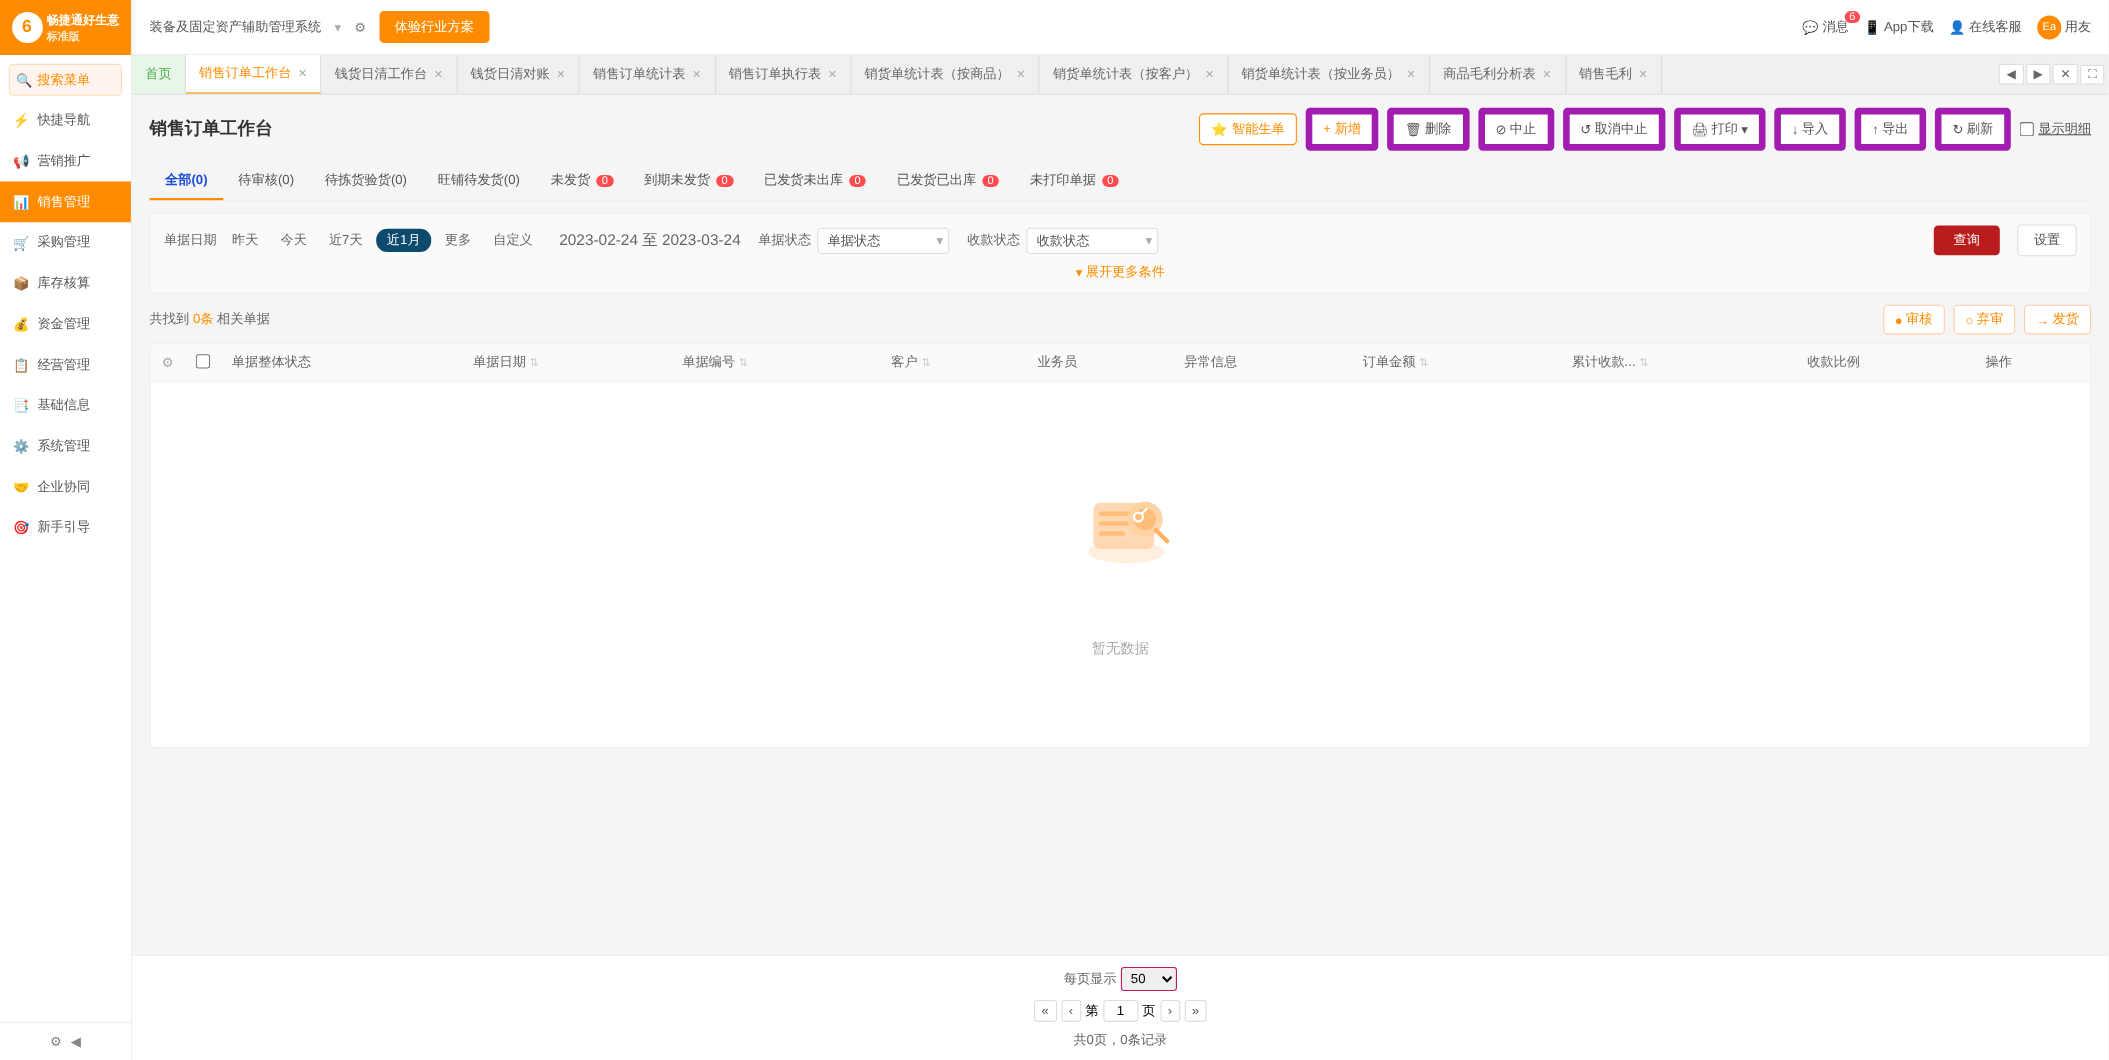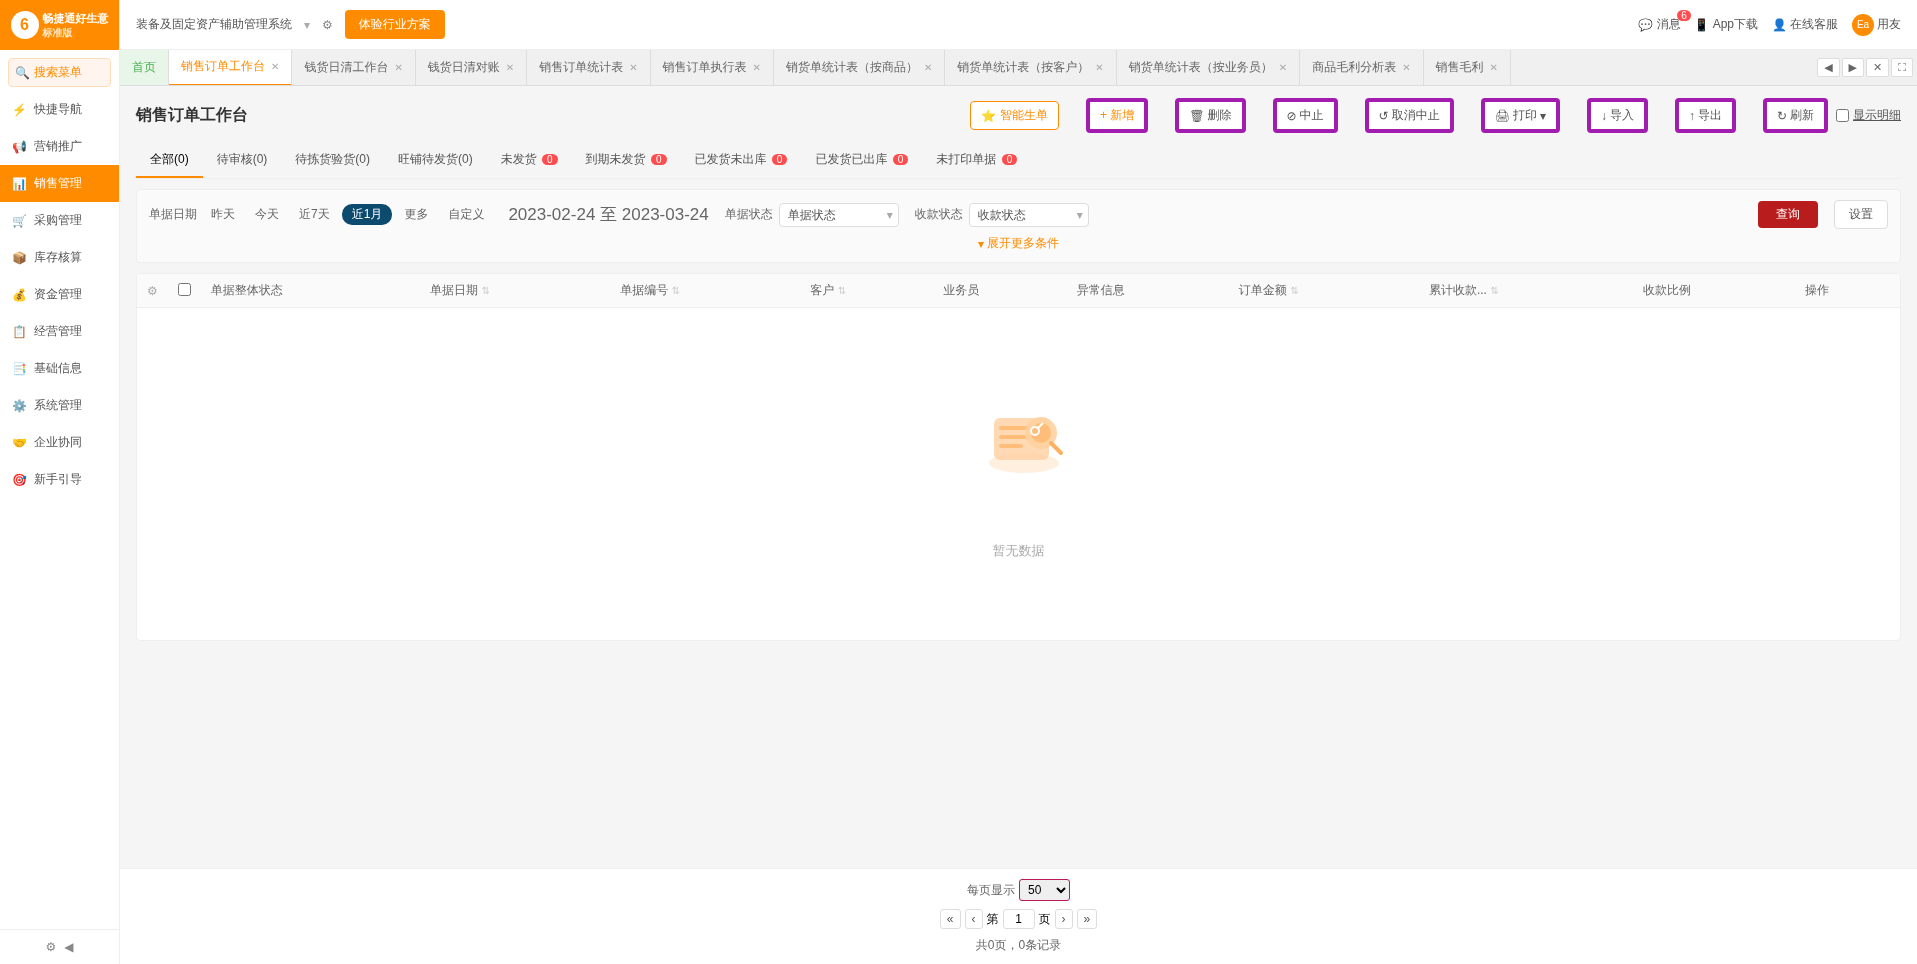--- a/index.html
+++ b/index.html
@@ -37,38 +37,38 @@
     .tabbar-ctrl-btn { cursor: pointer; padding: 2px 6px; color: #666; border: 1px solid #ddd; background: #fff; border-radius: 2px; font-size: 11px; }
 
     
     .page-content { flex: 1; overflow: auto; padding: 12px 16px; }
 
     
     .page-header { display: flex; align-items: center; justify-content: space-between; margin-bottom: 10px; }
     .page-title { font-size: 16px; font-weight: bold; color: #333; }
     .page-actions { display: flex; align-items: center; gap: 8px; }
     .btn-smart { background: #fff; border: 1px solid #ff8c00; color: #ff8c00; border-radius: 4px; padding: 5px 10px; cursor: pointer; display: flex; align-items: center; gap: 4px; }
-    .btn-action { background: #fff; border: 4px solid #a21caf; color: #555; border-radius: 4px; padding: 5px 10px; cursor: pointer; display: flex; align-items: center; gap: 3px; margin-left: 19px; }
+    .btn-action { background: #fff; border: 6px solid #a21caf; color: #555; border-radius: 4px; padding: 5px 10px; cursor: pointer; display: flex; align-items: center; gap: 3px; }
     .btn-action.orange { color: #ff8c00; }
     .checkbox-label { display: flex; align-items: center; gap: 4px; cursor: pointer; color: #555; text-decoration: underline; }
 
     
     .filter-tabs { display: flex; align-items: center; border-bottom: 1px solid #eee; margin-bottom: 10px; }
     .filter-tab { padding: 8px 14px; cursor: pointer; color: #555; border-bottom: 2px solid transparent; font-size: 12px; white-space: nowrap; }
-    .filter-tab.active { color: #000000; border-bottom: 2px solid #ff8c00; }
+    .filter-tab.active { color: #1d4ed8; border-bottom: 2px solid #ff8c00; font-weight: bold; }
 
     
     .filter-area { background: #fafafa; border: 1px solid #eee; border-radius: 4px; padding: 10px 12px; margin-bottom: 10px; }
     .filter-row { display: flex; align-items: center; gap: 16px; margin-bottom: 6px; flex-wrap: wrap; }
     .filter-item { display: flex; align-items: center; gap: 6px; }
     .filter-label { color: #666; white-space: nowrap; }
     .date-options { display: flex; gap: 4px; align-items: center; }
     .date-opt { padding: 2px 8px; cursor: pointer; color: #666; border-radius: 3px; }
     .date-opt.active-month { background: #0c4a6e; color: #fff; border-radius: 10px; padding: 2px 10px; }
-    .date-range { color: #666; font-size: 17px; }
+    .date-range { color: #666; font-size: 14px; }
     .filter-select { border: 1px solid #ddd; border-radius: 4px; padding: 4px 24px 4px 8px; background: #fff; color: #555; min-width: 120px; appearance: none; position: relative; cursor: pointer; }
     .select-wrapper { position: relative; display: inline-flex; align-items: center; }
     .select-arrow { position: absolute; right: 6px; color: #aaa; pointer-events: none; }
     .expand-more { color: #ff8c00; cursor: pointer; display: flex; align-items: center; gap: 3px; justify-content: center; margin-top: 4px; }
 
     
     .list-toolbar { display: flex; align-items: center; justify-content: space-between; margin-bottom: 8px; }
     .list-count { color: #666; }
     .list-count .count-num { color: #ff8c00; }
     .toolbar-right { display: flex; gap: 8px; }
@@ -368,20 +368,41 @@
         </div>
         <button style="background:#b91c1c;color:#fff;border:none;border-radius:4px;padding:5px 18px;cursor:pointer;margin-left:auto;">查询</button>
         <button style="background:#fff;border:1px solid #ddd;color:#555;border-radius:4px;padding:5px 14px;cursor:pointer;">设置</button>
       </div>
       <div class="expand-more">
         <span>▾</span>
         <span>展开更多条件</span>
       </div>
     </div>
 
+    <div class="list-toolbar">
+      <div class="list-count">
+        <span>共找到</span>
+        <span class="count-num">0条</span>
+        <span>相关单据</span>
+      </div>
+      <div class="toolbar-right">
+        <button class="toolbar-btn orange">
+          <span>●</span>
+          <span>审核</span>
+        </button>
+        <button class="toolbar-btn orange">
+          <span>○</span>
+          <span>弃审</span>
+        </button>
+        <button class="toolbar-btn orange">
+          <span>→</span>
+          <span>发货</span>
+        </button>
+      </div>
+    </div>
 
     <div class="table-wrapper">
       <table>
         <thead>
           <tr>
             <th class="th-check">
               <span class="settings-icon">⚙</span>
             </th>
             <th class="th-check">
               <input type="checkbox" style="">

